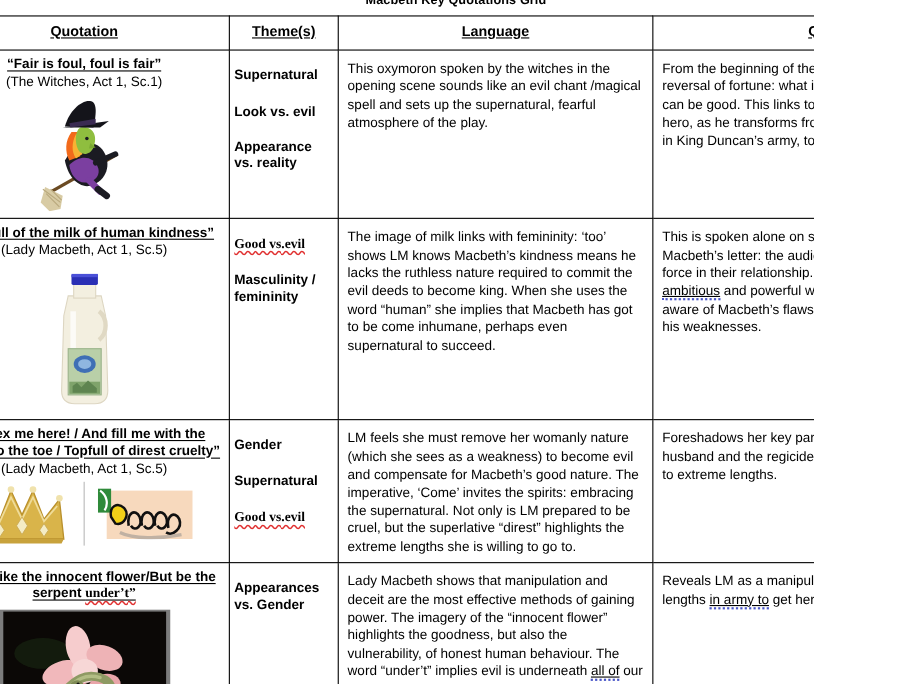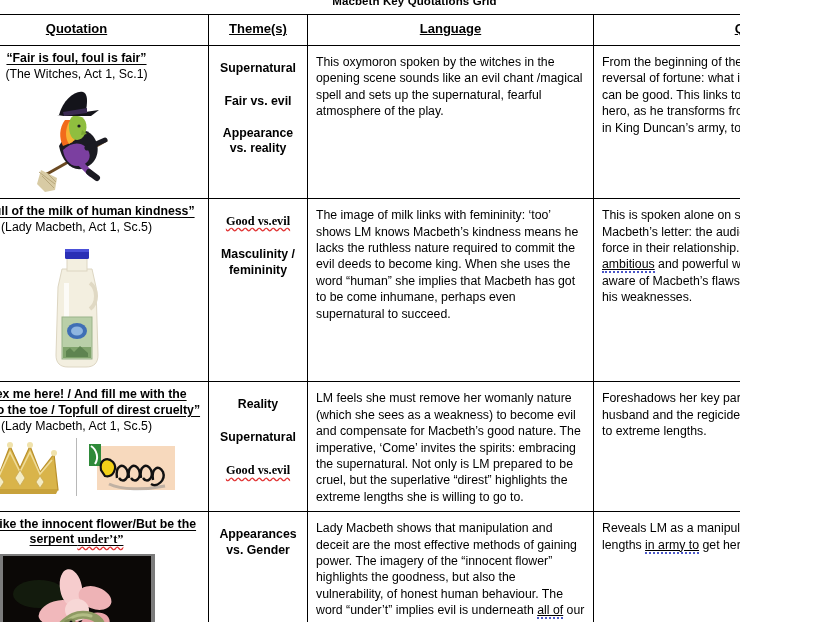--- a/index.html
+++ b/index.html
@@ -75,21 +75,21 @@
     line-height: 16px;
     padding: 4px 2px 6px 2px;
   }
   .head-cell span.u {
     text-decoration: underline;
     text-underline-offset: 1px;
   }
 
   
   .quote-cell { padding: 5px 4px 6px 4px; text-align: center; }
-  .theme-cell { padding: 14px 4px 6px 4px; text-align: center; }
+  .theme-cell { padding: 14px 4px 6px 4px; }
   .text-cell  { padding: 8px 8px 6px 8px; text-align: left; }
 
   .quote-main {
     font-size: 12.3px;
     font-weight: bold;
     line-height: 15.2px;
     text-decoration: underline;
     text-underline-offset: 1.5px;
     white-space: normal;
   }
@@ -210,21 +210,21 @@
               <path d="M28 28 L70 22 L62 28 Z" fill="#14141a"></path>
               <path d="M30 27 C34 12 46 2 54 4 C60 6 58 18 56 28 Z" fill="#14141a"></path>
               <path d="M34 24 L58 20 L58 25 L35 28 Z" fill="#3a2a52"></path>
             </svg>
           </div>
         </div>
       </td>
       <td>
         <div class="theme-cell">
           <div class="theme-line">Supernatural</div>
-          <div class="theme-line">Fair vs. evil</div>
+          <div class="theme-line">Look vs. evil</div>
           <div class="theme-line tight">Appearance vs. reality</div>
         </div>
       </td>
       <td>
         <div class="text-cell">
                 <div class="body-text">This oxymoron spoken by the witches in the opening scene sounds like an evil chant /magical spell and sets up the supernatural, fearful atmosphere of the play.</div>
               </div>
       </td>
       <td>
         <div class="text-cell">
@@ -311,21 +311,21 @@
                 <path d="M52 34 C50 22 58 18 62 26 C65 34 58 40 54 34" stroke="#111" stroke-width="2.4" fill="none"></path>
                 <path d="M64 36 C62 24 70 20 74 28 C77 36 68 44 62 40" stroke="#111" stroke-width="2.4" fill="none"></path>
                 <path d="M20 40 C32 46 56 46 76 42" stroke="#8a8a8a" stroke-width="3" fill="none" opacity="0.5"></path>
               </svg>
             </div>
           </div>
         </div>
       </td>
       <td>
         <div class="theme-cell">
-          <div class="theme-line">Reality</div>
+          <div class="theme-line">Gender</div>
           <div class="theme-line">Supernatural</div>
           <div class="theme-line"><span class="sp-red">Good vs.evil</span></div>
         </div>
       </td>
       <td>
         <div class="text-cell">
                 <div class="body-text">LM feels she must remove her womanly nature (which she sees as a weakness) to become evil and compensate for Macbeth’s good nature. The imperative, ‘Come’ invites the spirits: embracing the supernatural. Not only is LM prepared to be cruel, but the superlative “direst” highlights the extreme lengths she is willing to go to.</div>
               </div>
       </td>
       <td>

